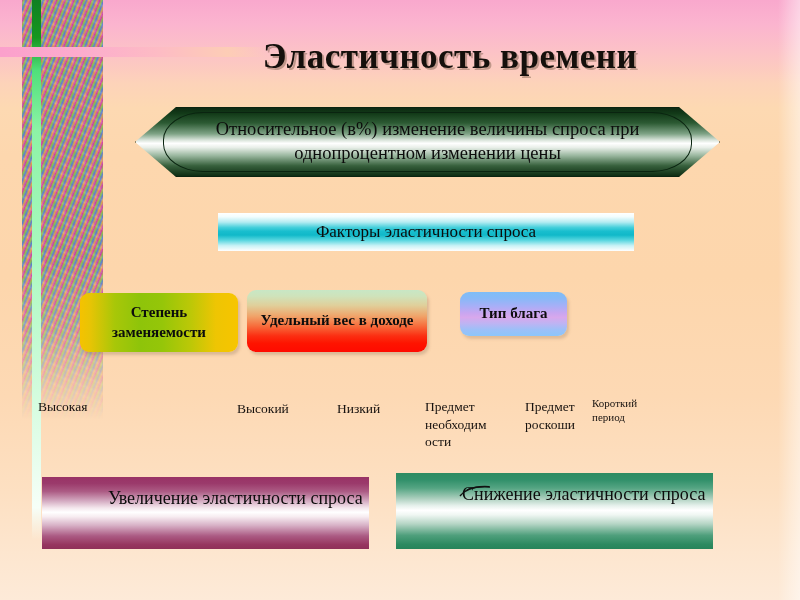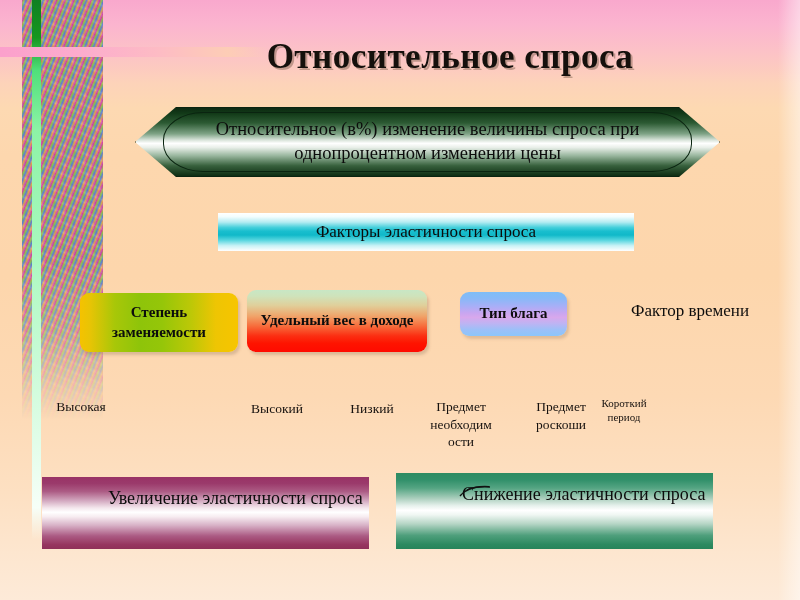--- a/index.html
+++ b/index.html
@@ -205,21 +205,20 @@
     line-height: 1.35;
     color: #0c0c0c;
   }
 
   
   .olabel {
     position: absolute;
     font-size: 13.5px;
     line-height: 1.3;
     color: #17120f;
-    text-align: center;
   }
   .olabel.boxed {
     background: linear-gradient(to bottom,
       #ffffff 0%, #fefefe 22%, #f2f2f2 42%,
       #d3d3d3 62%, #b2b2b2 80%, #9d9d9d 94%, #bdbdbd 100%);
     padding: 5px 10px 14px 10px;
   }
 
   
   .cbar {
@@ -258,36 +257,35 @@
 </head>
 <body>
 
 <div id="slide">
 
   <div class="noise-strip"></div>
   <div class="green-stripe"></div>
   <div class="pink-bar"></div>
   <div class="right-glow"></div>
 
-  <div class="title">Относительное спроса</div>
+  <div class="title">Эластичность времени</div>
 
   <div class="hex-wrap">
     <div class="hex"></div>
     <div class="hex-inner-line"></div>
     <div class="hex-text">Относительное (в%) изменение величины спроса при однопроцентном изменении цены</div>
   </div>
 
   <div class="cyan-band">
     <span>Факторы эластичности спроса</span>
   </div>
 
   <div class="fbox" id="fbox-0">Степень заменяемости</div>
   <div class="fbox" id="fbox-1">Удельный вес в доходе</div>
   <div class="fbox" id="fbox-2">Тип блага</div>
-  <div class="fplain">Фактор времени</div>
 
   <div class="olabel" style="left:38px; top:398px; width:86px;">Высокая</div>
   <div class="olabel" style="left:237px; top:400px; width:80px;">Высокий</div>
   <div class="olabel" style="left:337px; top:400px; width:70px;">Низкий</div>
   <div class="olabel" style="left:425px; top:398px; width:72px;">Предмет необходим ости</div>
   <div class="olabel" style="left:525px; top:398px; width:72px;">Предмет роскоши</div>
   <div class="olabel" style="left:592px; top:396px; width:64px; font-size:11px;">Короткий период</div>
 
   <div class="cbar" id="cbar-0">Увеличение эластичности спроса</div>
   <div class="cbar" id="cbar-1">Снижение эластичности спроса</div>

